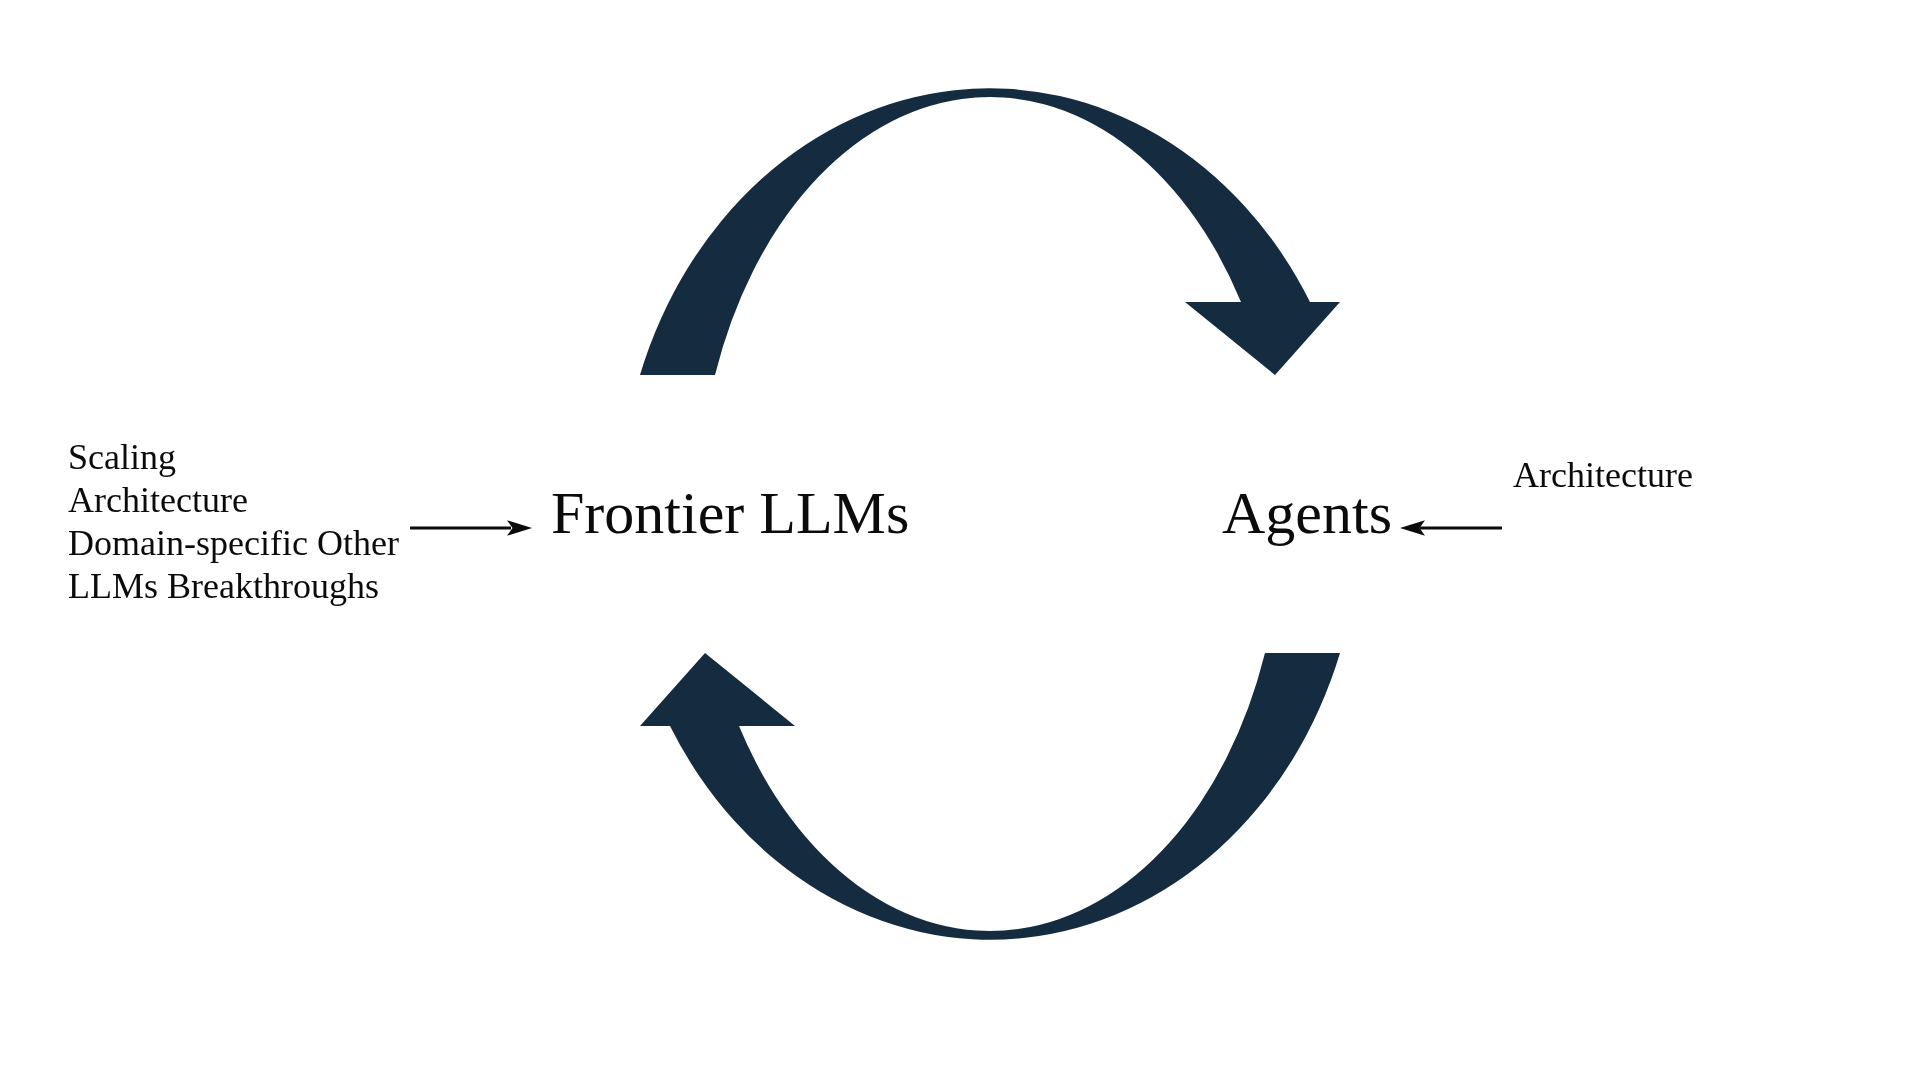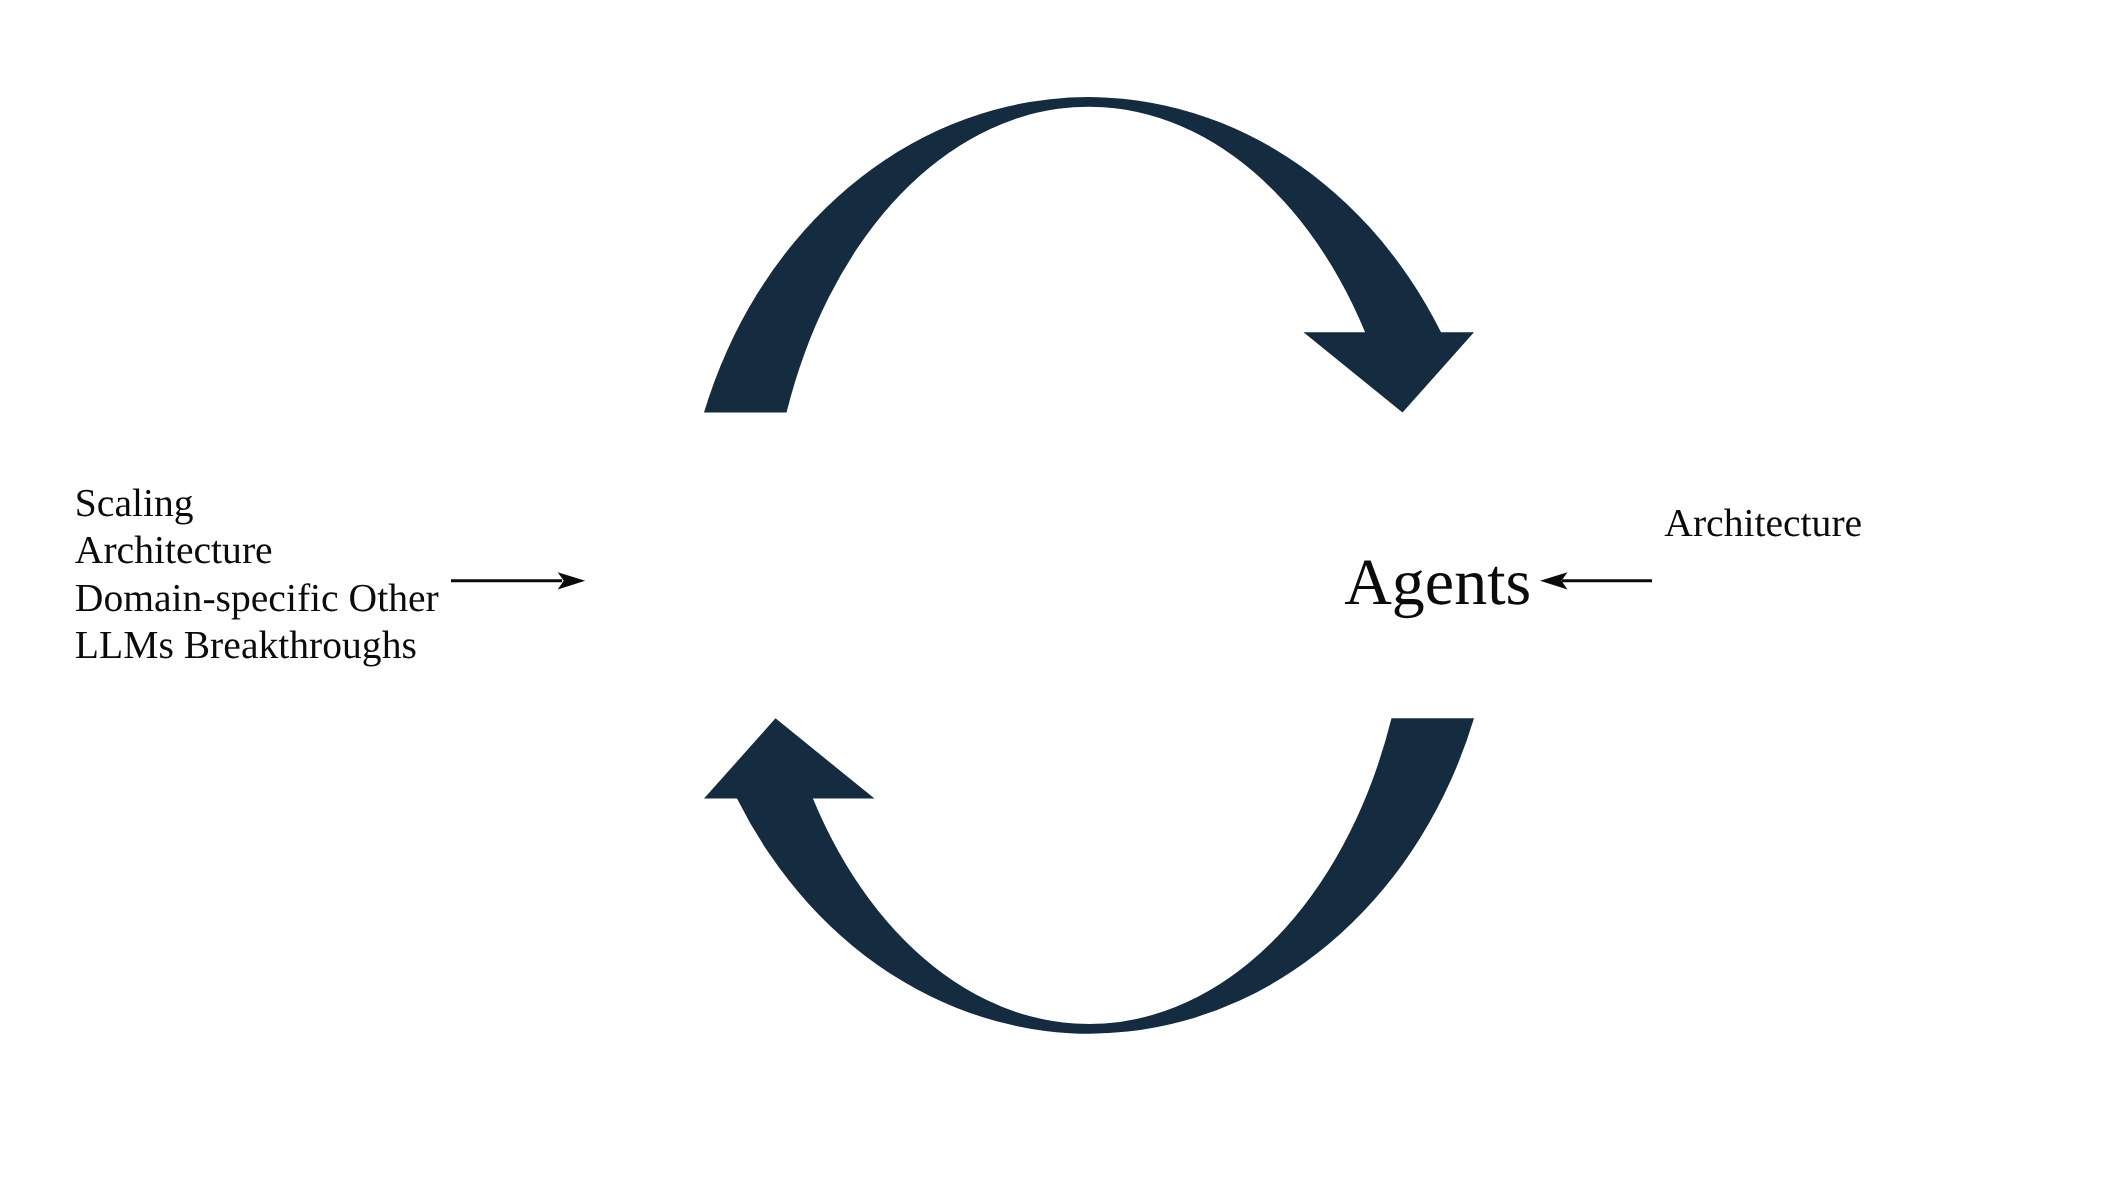--- a/index.html
+++ b/index.html
@@ -28,21 +28,21 @@
   }
   #left-list  { left: 68px;  top: 436px; }
   #right-list { left: 1513px; top: 454px; }
   .title {
     position: absolute;
     font-size: 60px;
     line-height: 60px;
     white-space: nowrap;
   }
   #frontier-title { left: 551px;  top: 483px; }
-  #agents-title   { left: 1222px; top: 483px; margin-top: 16px; }
+  #agents-title   { left: 1222px; top: 483px; }
   .harrow {
     position: absolute;
     display: block;
   }
   #left-arrow  { left: 410px;  top: 517px; }
   #right-arrow { left: 1400px; top: 517px; }
 </style>
 </head>
 <body style="background: rgb(255, 255, 255); color: rgb(11, 11, 11);">
 
@@ -74,20 +74,21 @@
     <div>Architecture</div>
     <div>Domain-specific Other</div>
     <div>LLMs Breakthroughs</div>
   </div>
 
   <svg class="harrow" id="left-arrow" width="122" height="22" viewBox="0 0 122 22" aria-hidden="true">
     <line x1="0" y1="11" x2="101" y2="11" stroke="currentColor" stroke-width="2.8"></line>
     <path d="M122 11 L97 3.2 L102.5 11 L97 18.8 Z" fill="currentColor"></path>
   </svg>
 
+  <div class="title" id="frontier-title">Frontier LLMs</div>
 
   <div class="title" id="agents-title">Agents</div>
 
   <svg class="harrow" id="right-arrow" width="102" height="22" viewBox="0 0 102 22" aria-hidden="true">
     <path d="M0 11 L25 3.2 L19.5 11 L25 18.8 Z" fill="currentColor"></path>
     <line x1="20" y1="11" x2="102" y2="11" stroke="currentColor" stroke-width="2.8"></line>
   </svg>
 
   <div class="side-list" id="right-list">
     <div>Architecture</div>

